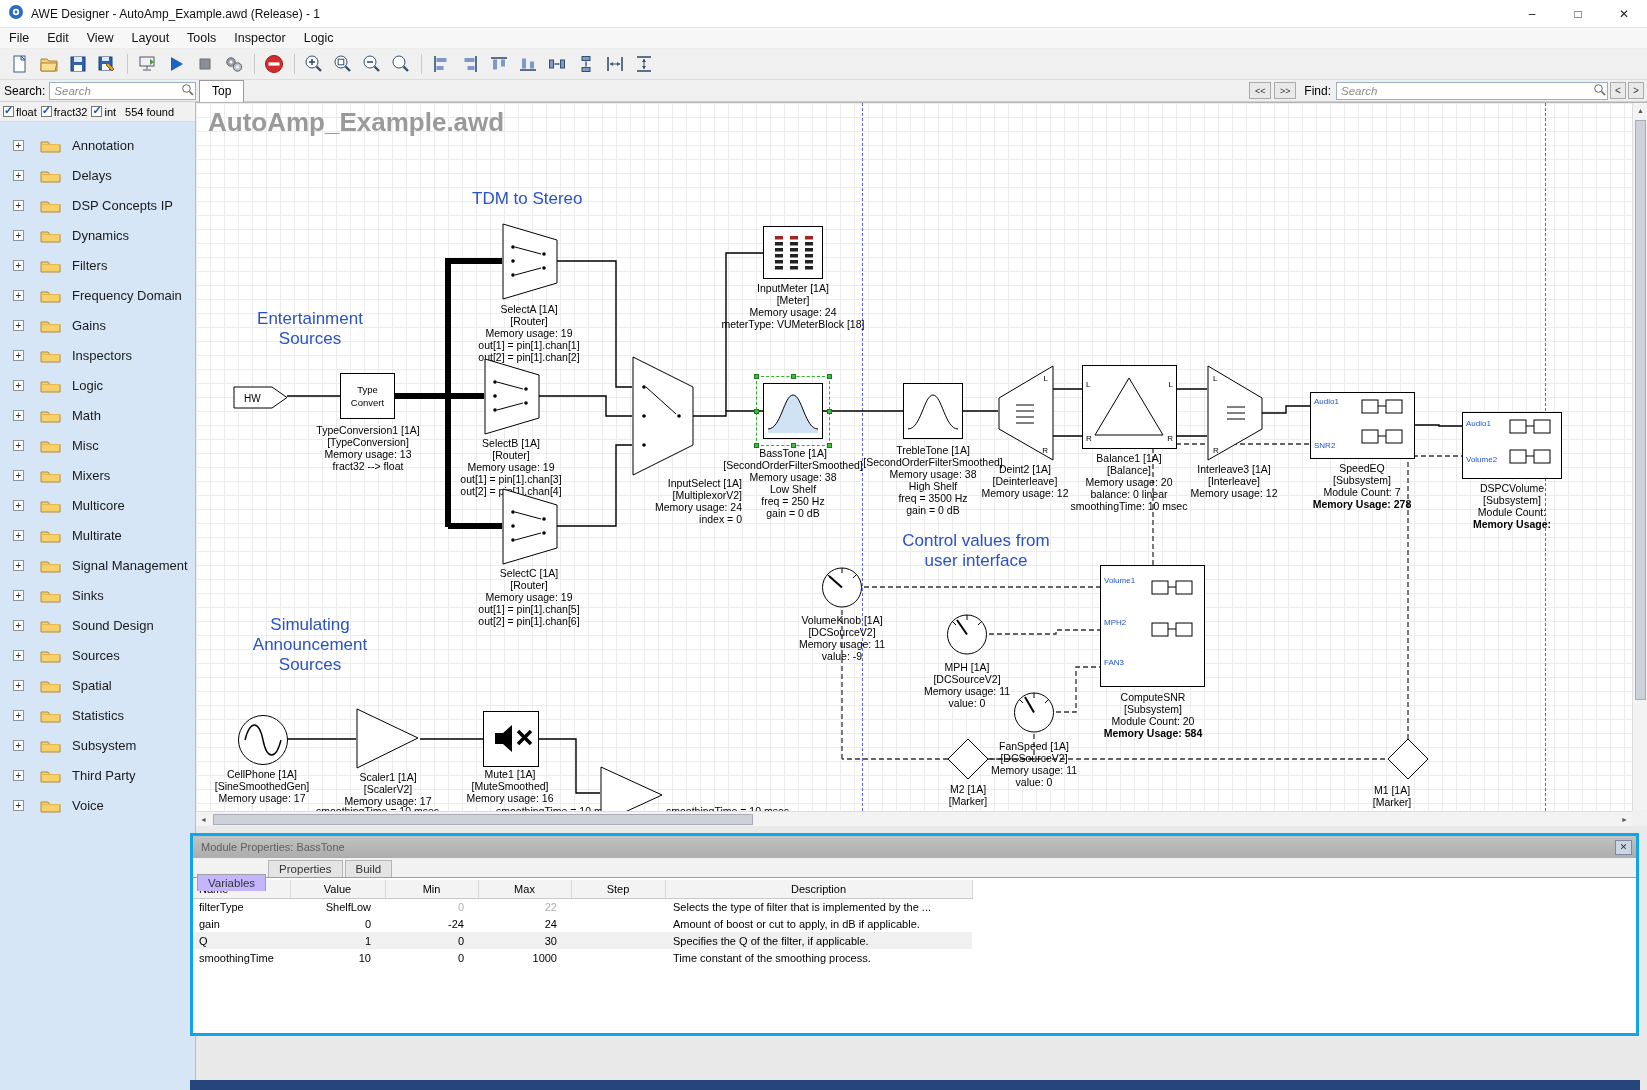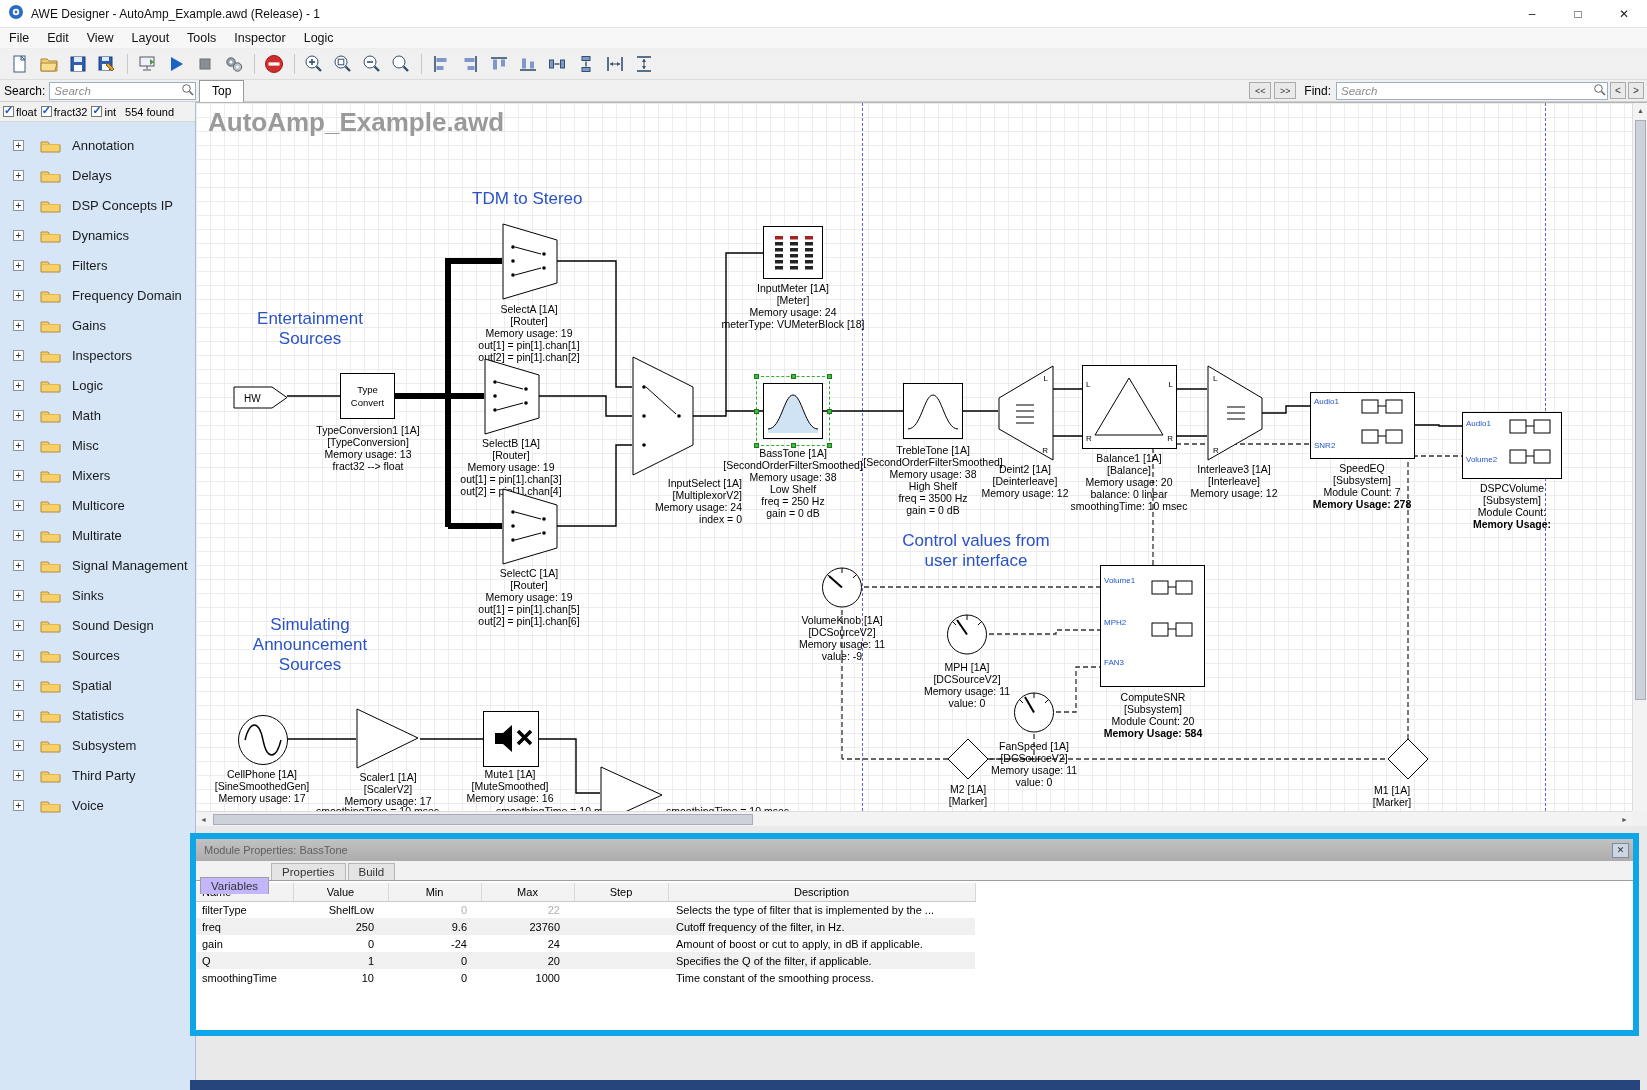--- a/index.html
+++ b/index.html
@@ -78,21 +78,21 @@
   .vscroll{position:absolute;right:0;top:0;width:15px;height:724px;background:#f3f3f3;
     border-left:1px solid #ddd;z-index:31;}
   .sarrow{position:absolute;width:15px;height:15px;display:flex;align-items:center;
     justify-content:center;font-size:7px;color:#555;}
   .hthumb{position:absolute;left:17px;top:2px;width:540px;height:11px;background:#cdd2d8;border:1px solid #aab;}
   .vthumb{position:absolute;top:17px;left:2px;width:11px;height:580px;background:#cdd2d8;border:1px solid #aab;}
   .scorner{position:absolute;right:0;bottom:0;width:15px;height:15px;background:#f0f0f0;z-index:32;}
   .lower{position:absolute;left:196px;top:826px;right:0;bottom:0;background:#e9e9e9;}
   
   .panel{position:absolute;left:190px;top:833px;width:1449px;height:203px;background:#fff;
-    border:6px solid #0ea5e9;z-index:50;}
+    border:3px solid #0ea5e9;z-index:50;}
   .ptitle{height:22px;background:linear-gradient(#c2c2c2,#acacac);display:flex;align-items:center;
     font-size:11px;color:#5f5f5f;padding-left:8px;}
   .pclose{margin-left:auto;margin-right:4px;width:17px;height:15px;background:#ccd5e4;
     border:1px solid #7d8aa0;font-size:9px;display:flex;align-items:center;justify-content:center;color:#333;}
   .ptabs{height:20px;background:#f2f2f2;border-bottom:1px solid #9f9f9f;display:flex;
     align-items:flex-end;padding-left:4px;font-size:11.5px;}
   .ptab{padding:2px 10px;border:1px solid #b5b5b5;border-bottom:none;background:#e4e4e4;
     margin-right:2px;color:#333;}
   .ptab.active{background:#c4b5fd;position:relative;top:14px;border-color:#9f9f9f;}
   .vtable{border-collapse:collapse;table-layout:fixed;width:779px;font-size:11px;margin-top:2px;}
@@ -1033,41 +1033,33 @@
       </thead>
     <tbody>
         <tr class="">
           <td class="c0">filterType</td>
           <td class="c1">ShelfLow</td>
           <td class="c2 muted">0</td>
           <td class="c3 muted">22</td>
           <td class="c4"></td>
           <td class="c5">Selects the type of filter that is implemented by the ...</td>
         </tr>
-        <tr class="alt">
-          <td class="c0">freq</td>
-          <td class="c1">250</td>
-          <td class="c2">9.6</td>
-          <td class="c3">23760</td>
-          <td class="c4"></td>
-          <td class="c5">Cutoff frequency of the filter, in Hz.</td>
-        </tr>
         <tr class="">
           <td class="c0">gain</td>
           <td class="c1">0</td>
           <td class="c2">-24</td>
           <td class="c3">24</td>
           <td class="c4"></td>
           <td class="c5">Amount of boost or cut to apply, in dB if applicable.</td>
         </tr>
         <tr class="alt">
           <td class="c0">Q</td>
           <td class="c1">1</td>
           <td class="c2">0</td>
-          <td class="c3">20</td>
+          <td class="c3">30</td>
           <td class="c4"></td>
           <td class="c5">Specifies the Q of the filter, if applicable.</td>
         </tr>
         <tr class="">
           <td class="c0">smoothingTime</td>
           <td class="c1">10</td>
           <td class="c2">0</td>
           <td class="c3">1000</td>
           <td class="c4"></td>
           <td class="c5">Time constant of the smoothing process.</td>

